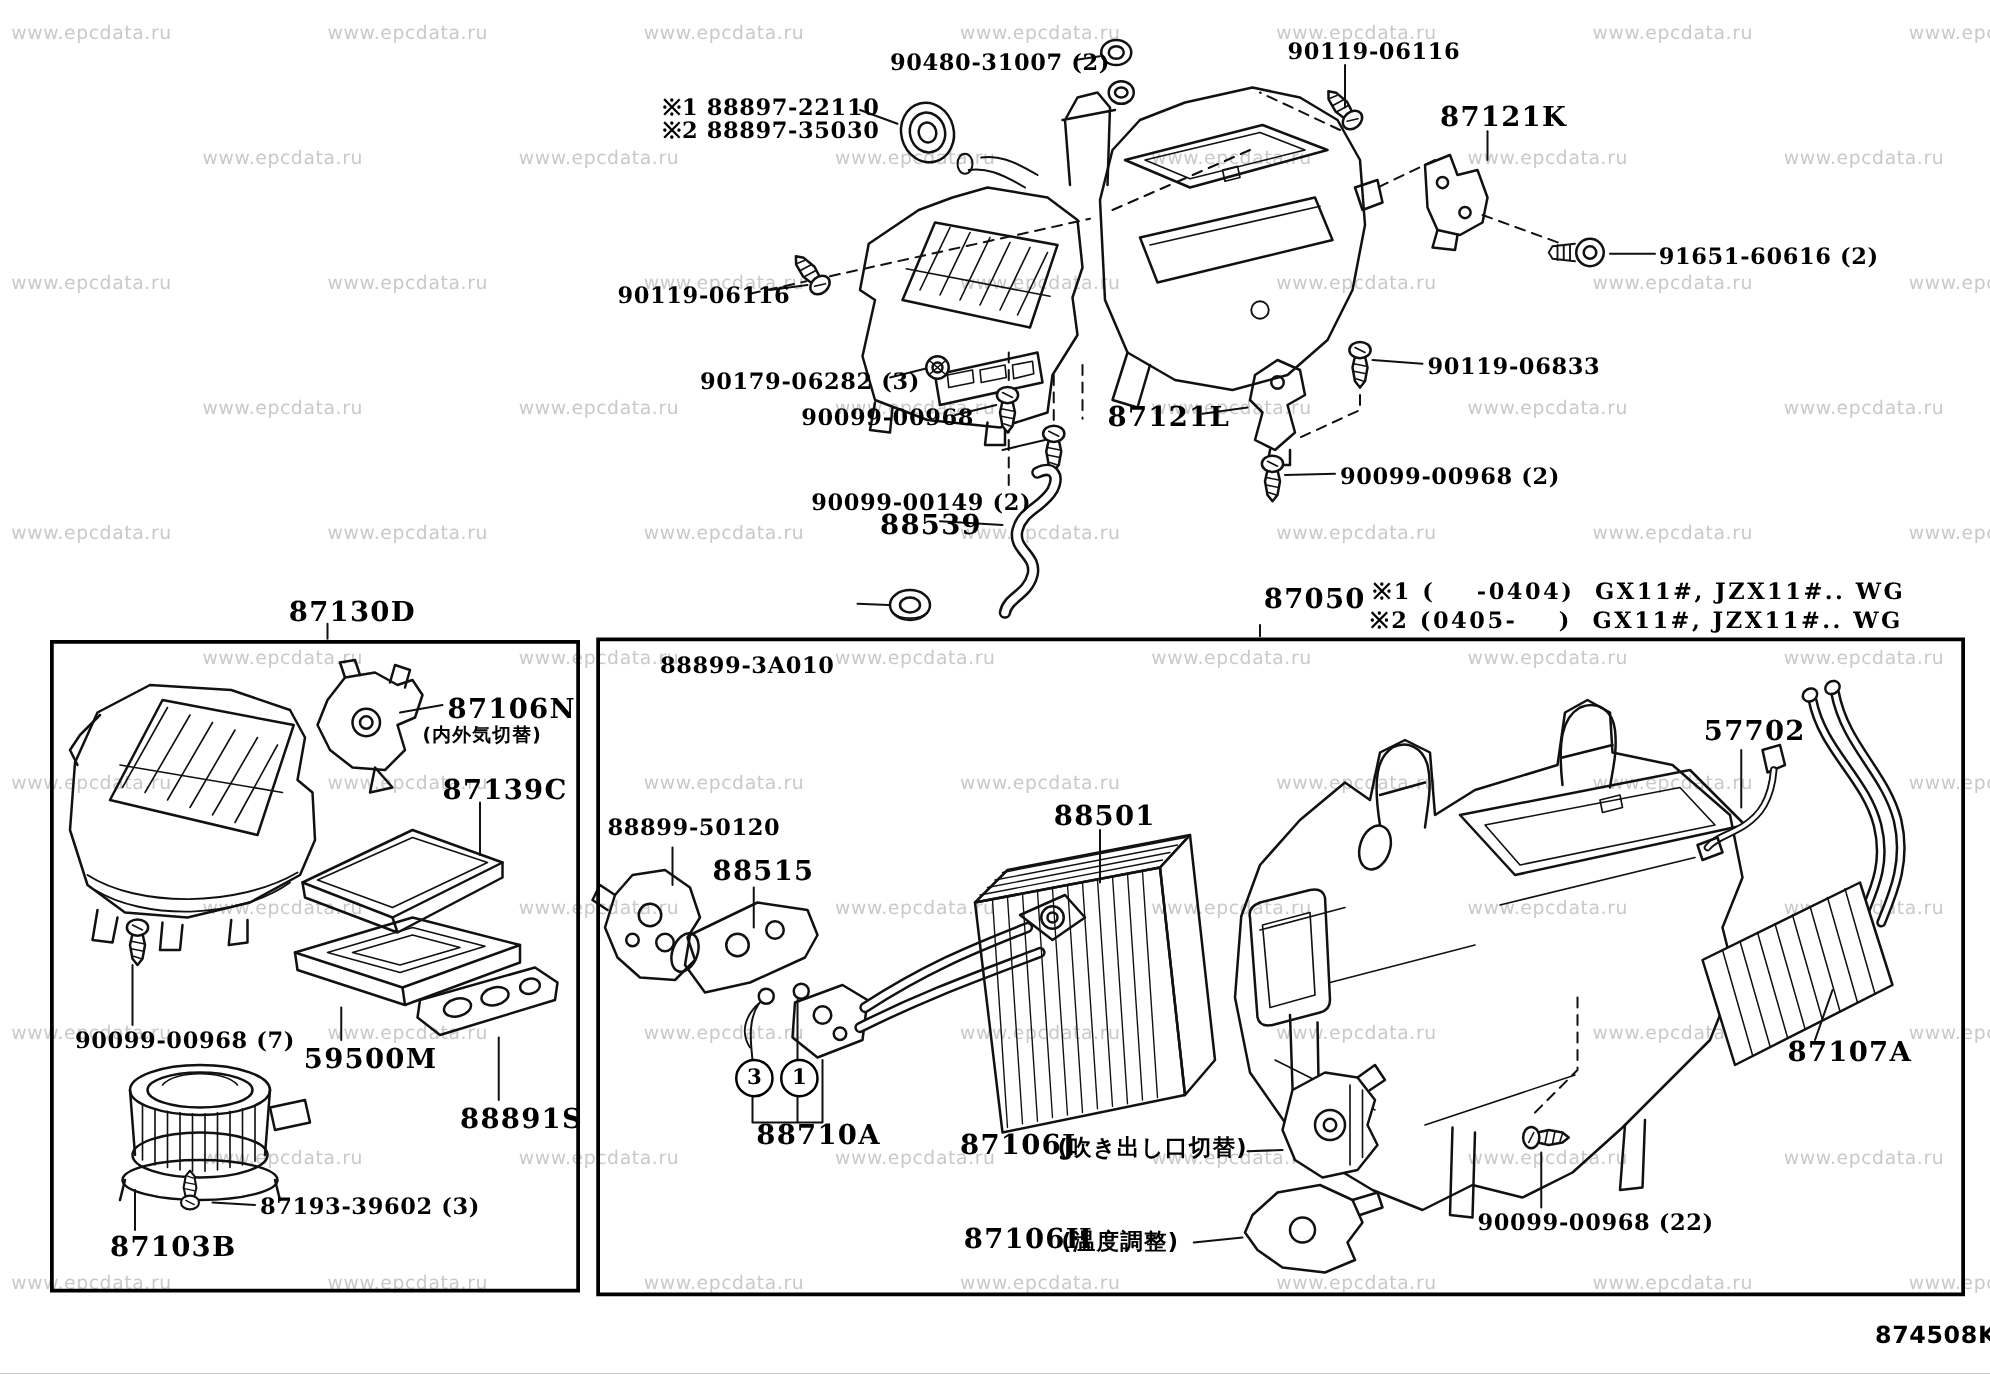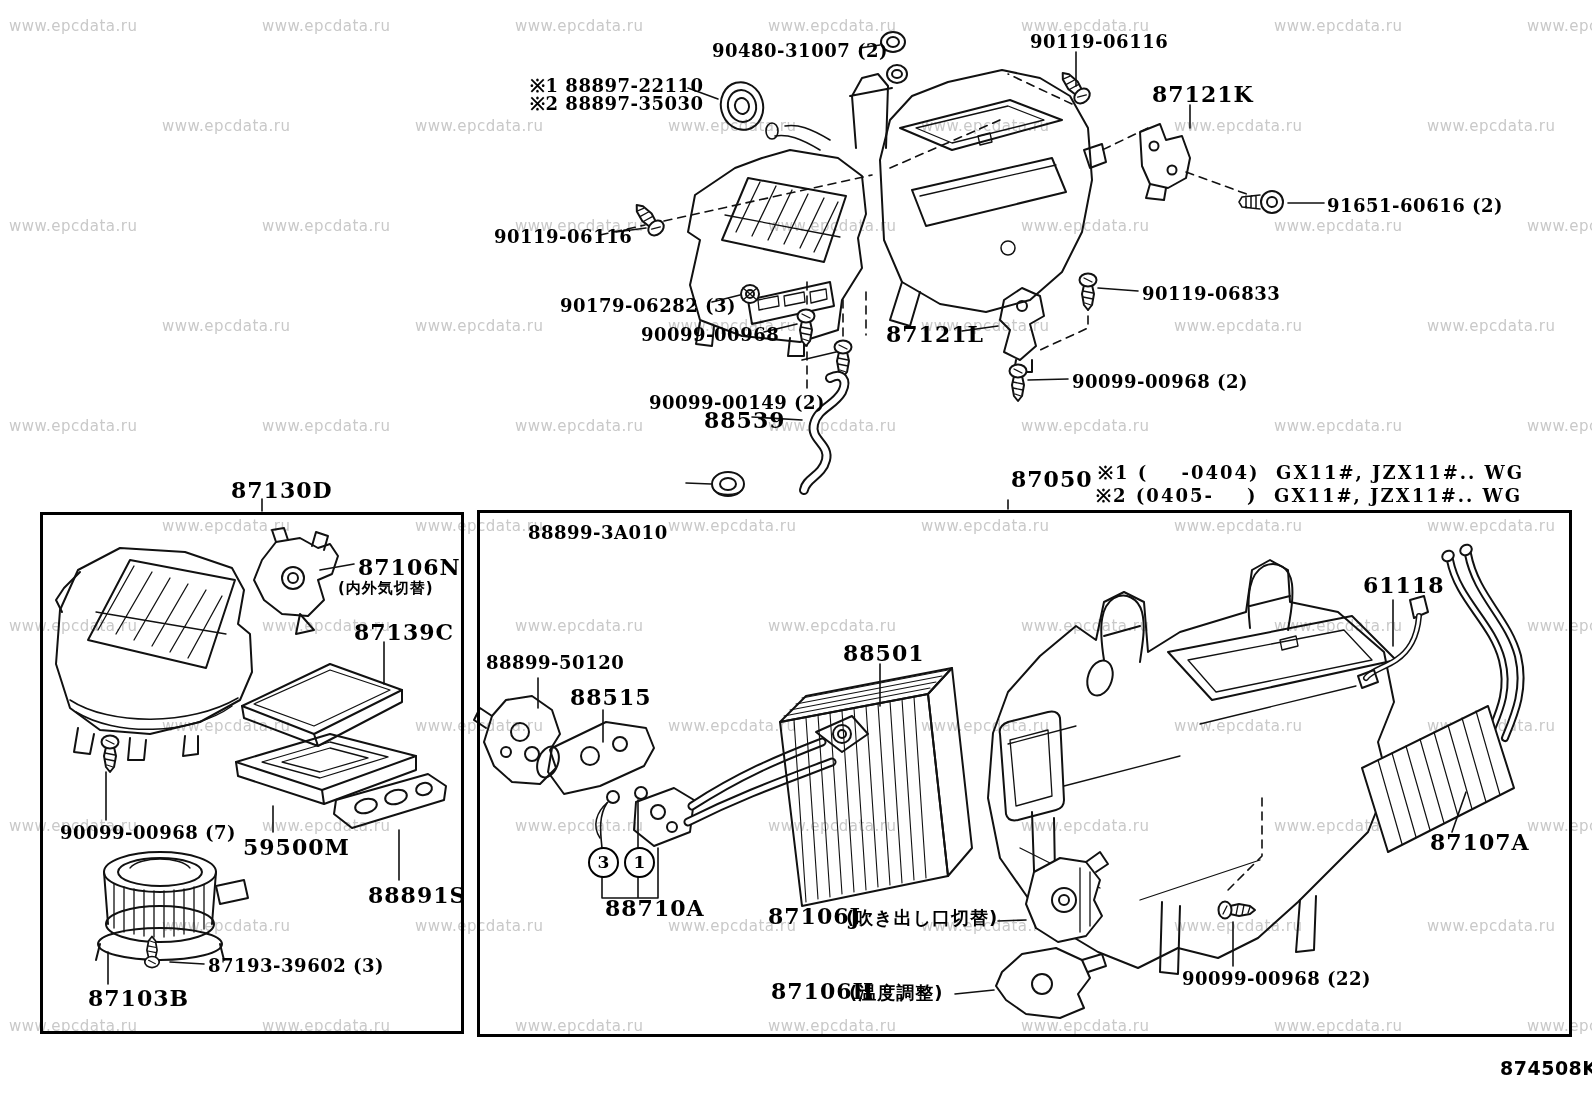--- a/index.html
+++ b/index.html
@@ -403,21 +403,21 @@
       <div class="lbl l" style="left: 704px; top: 407px;">88539</div>
       <div class="lbl m" style="left: 528px; top: 474px; margin-top: 48px;">88899-3A010</div>
       <div class="lbl l" style="left: 979px; top: 466px; margin-left: 32px;">87050</div>
       <div class="lbl l" style="left: 231px; top: 477px;">87130D</div>
       <div class="lbl l" style="left: 358px; top: 554px;">87106N</div>
       <div class="lbl jp" style="left: 338px; top: 579px;">(内外気切替)</div>
       <div class="lbl l" style="left: 354px; top: 619px;">87139C</div>
       <div class="lbl m" style="left: 486px; top: 652px;">88899-50120</div>
       <div class="lbl l" style="left: 570px; top: 684px;">88515</div>
       <div class="lbl l" style="left: 843px; top: 640px;">88501</div>
-      <div class="lbl l" style="left: 1363px; top: 572px;">61118</div>
+      <div class="lbl l" style="left: 1363px; top: 572px;">57702</div>
       <div class="lbl m" style="left: 60px; top: 822px;">90099-00968 (7)</div>
       <div class="lbl l" style="left: 243px; top: 834px;">59500M</div>
       <div class="lbl l" style="left: 368px; top: 882px;">88891S</div>
       <div class="lbl m" style="left: 208px; top: 955px;">87193-39602 (3)</div>
       <div class="lbl l" style="left: 88px; top: 985px;">87103B</div>
       <div class="lbl l" style="left: 605px; top: 895px;">88710A</div>
       <div class="lbl l" style="left: 768px; top: 903px;">87106J</div>
       <div class="lbl jp-inline" style="left: 846px; top: 906px;">(吹き出し口切替)</div>
       <div class="lbl l" style="left: 771px; top: 978px;">87106H</div>
       <div class="lbl jp-inline" style="left: 849px; top: 981px;">(温度調整)</div>

